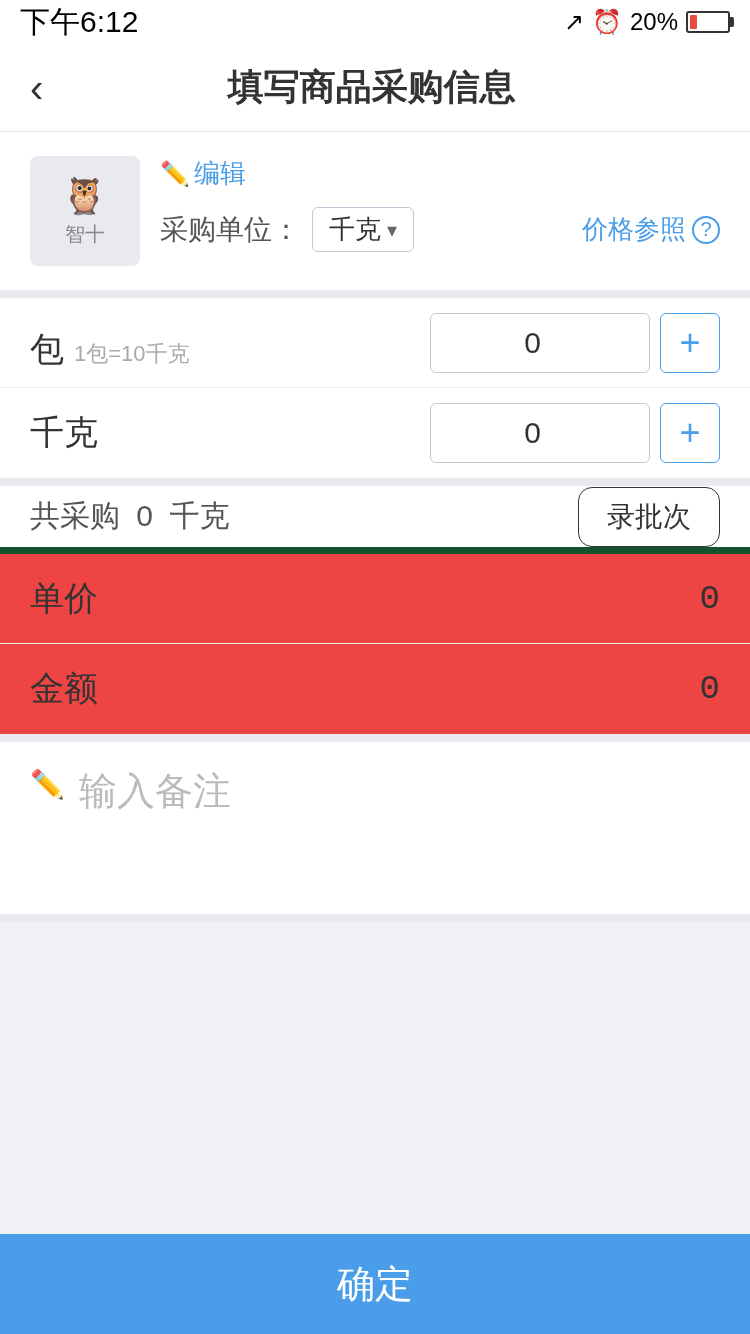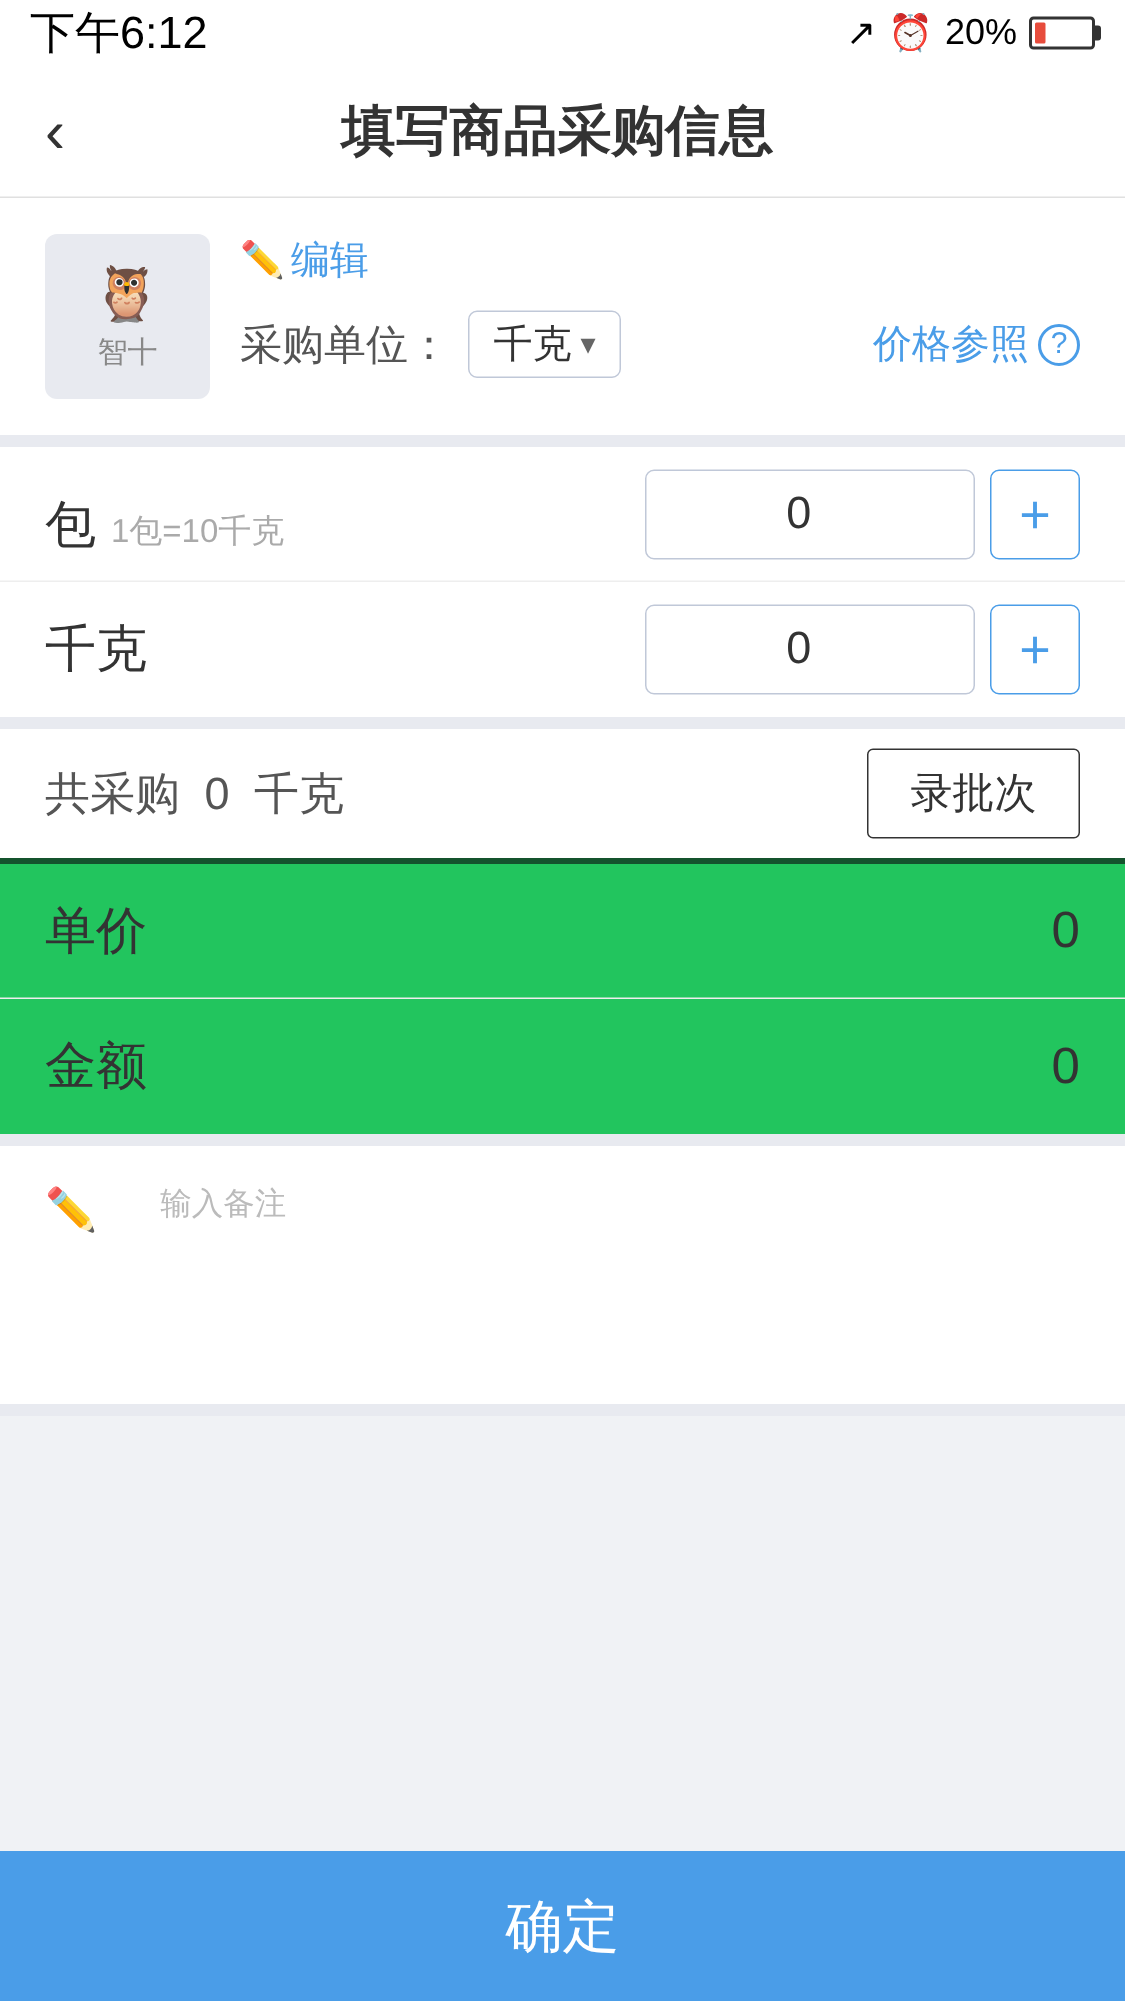--- a/index.html
+++ b/index.html
@@ -202,41 +202,42 @@
       cursor: pointer;
     }
 
     
     .summary-row {
       background: #fff;
       display: flex;
       align-items: center;
       justify-content: space-between;
       padding: 0 30px;
-      height: 90px;
-      border-bottom: 4px solid #14532d;
+      height: 68px;
+      border-bottom: 7px solid #14532d;
     }
     .summary-text {
       font-size: 30px;
       color: #555;
     }
     .record-btn {
       border: 1px solid #333;
-      border-radius: 4px;
+      border-radius: 14px;
       padding: 10px 28px;
       font-size: 28px;
       color: #333;
       background: #fff;
       cursor: pointer;
     }
 
     
     .price-section {
-      background: #22c55e;
+      background: #ef4444;
       border-bottom: 8px solid #e8eaf0;
+      font-family: Liberation Mono, monospace;
     }
     .price-row {
       display: flex;
       align-items: center;
       justify-content: space-between;
       padding: 0 30px;
       height: 90px;
       border-bottom: 1px solid #eee;
     }
     .price-row:last-child { border-bottom: none; }
@@ -254,23 +255,22 @@
       background: #fff;
       padding: 24px 30px;
       min-height: 180px;
       border-bottom: 8px solid #e8eaf0;
       display: flex;
       align-items: flex-start;
       gap: 14px;
     }
     .pencil-icon { font-size: 28px; color: #aaa; margin-top: 2px; }
     .notes-placeholder {
-      font-size: 21px;
+      font-size: 38px;
       color: #bbb;
-      margin-left: 28px;
     }
 
     
     .spacer {
       flex: 1;
       background: #f0f2f5;
       min-height: 300px;
     }
 
     

